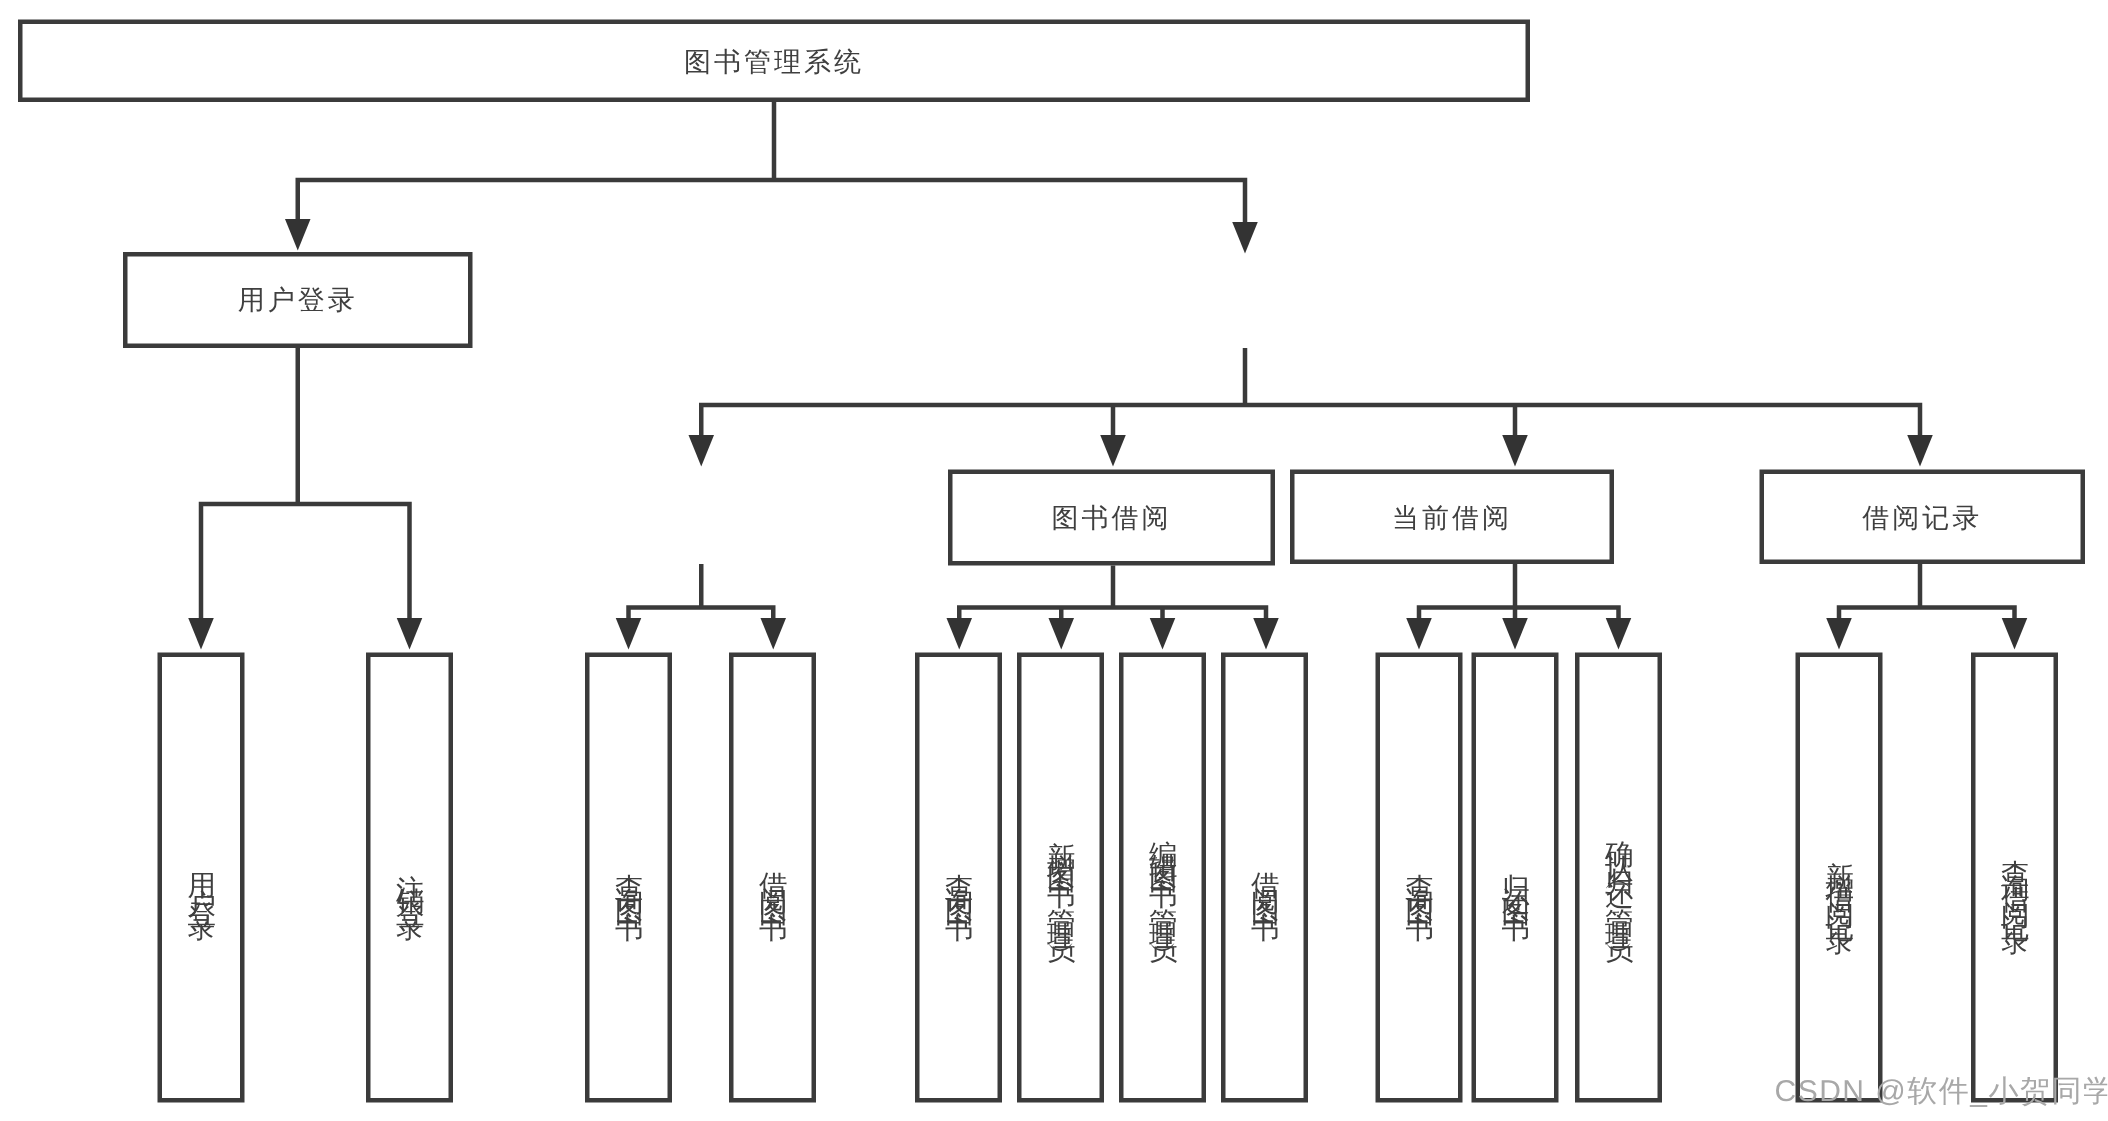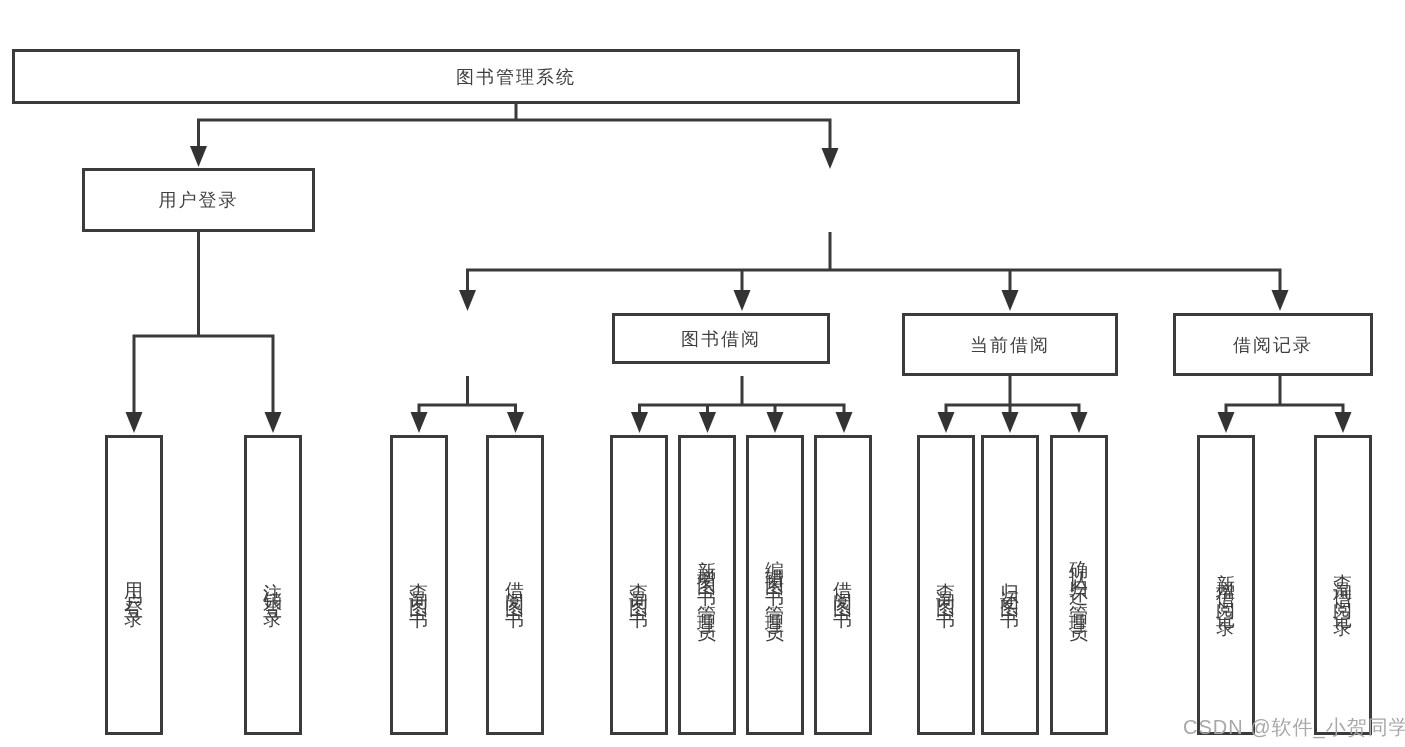--- a/index.html
+++ b/index.html
@@ -97,27 +97,27 @@
       <polygon points="766.5,412 783.5,412 775,433"></polygon>
       <polygon points="835.5,412 852.5,412 844,433"></polygon>
       <polygon points="937.5,412 954.5,412 946,433"></polygon>
       <polygon points="1001.5,412 1018.5,412 1010,433"></polygon>
       <polygon points="1070.5,412 1087.5,412 1079,433"></polygon>
       <polygon points="1217.5,412 1234.5,412 1226,433"></polygon>
       <polygon points="1334.5,412 1351.5,412 1343,433"></polygon>
     </g>
   </svg>
 
-  <div class="hbox" style="left:12px; top:13px; width:1008px; height:55px;margin-top:36px;">图书管理系统</div>
+  <div class="hbox" style="left:12px; top:13px; width:1008px; height:55px;">图书管理系统</div>
 
   <div class="hbox" style="left:82px; top:168px; width:233px; height:64px;">用户登录</div>
 
-  <div class="hbox" style="left:612px; top:313px; width:218px; height:51px;">图书借阅</div>
-  <div class="hbox" style="left:902px; top:313px; width:216px; height:63px;">当前借阅</div>
-  <div class="hbox" style="left:1173px; top:313px; width:200px; height:63px;">借阅记录</div>
+  <div class="hbox" style="left:632px; top:313px; width:218px; height:64px;">图书借阅</div>
+  <div class="hbox" style="left:860px; top:313px; width:216px; height:63px;">当前借阅</div>
+  <div class="hbox" style="left:1173px; top:313px; width:217px; height:63px;">借阅记录</div>
 
   <div class="vbox" style="left:105px;">用户登录</div>
   <div class="vbox" style="left:244px;">注销登录</div>
 
   <div class="vbox" style="left:390px;">查询图书</div>
   <div class="vbox" style="left:486px;">借阅图书</div>
 
   <div class="vbox" style="left:610px;">查询图书</div>
   <div class="vbox" style="left:678px;">新增图书（管理员）</div>
   <div class="vbox" style="left:746px;">编辑图书（管理员）</div>

